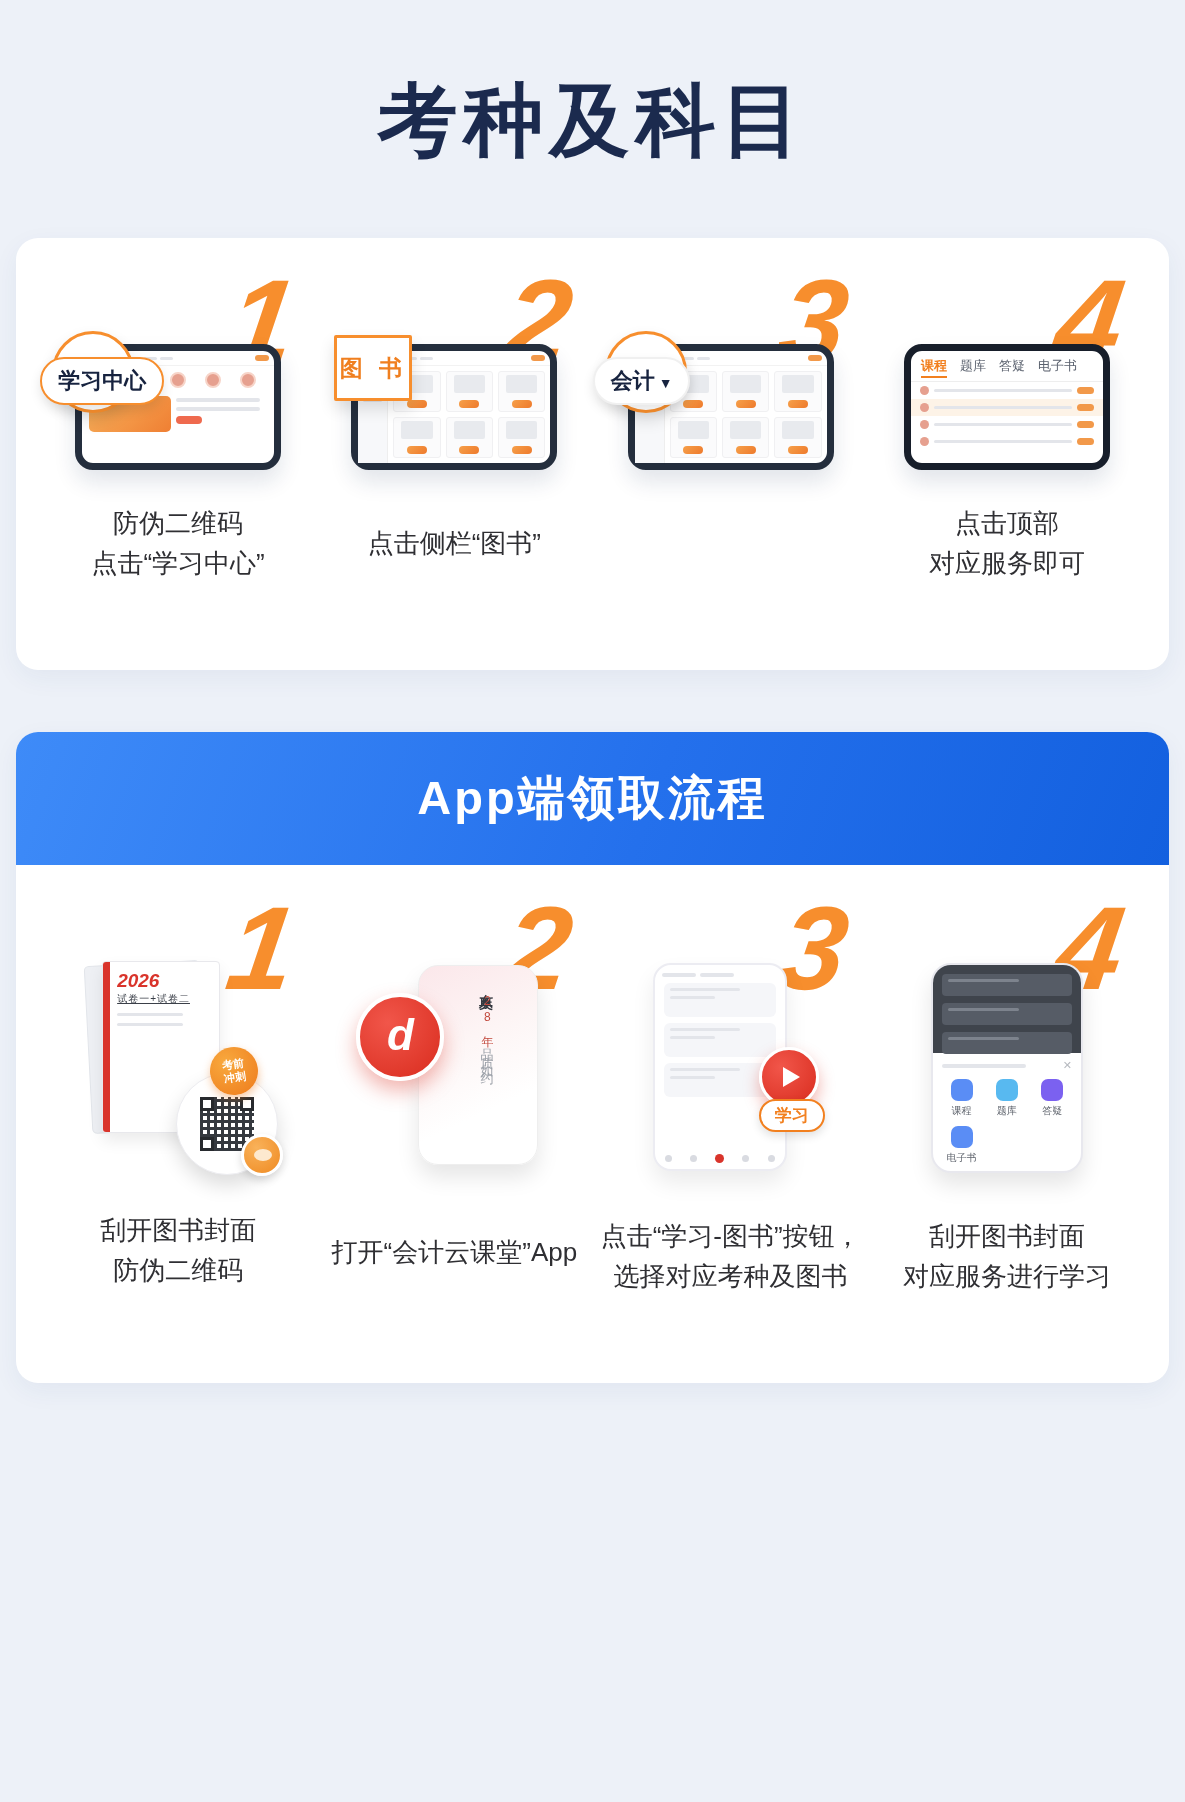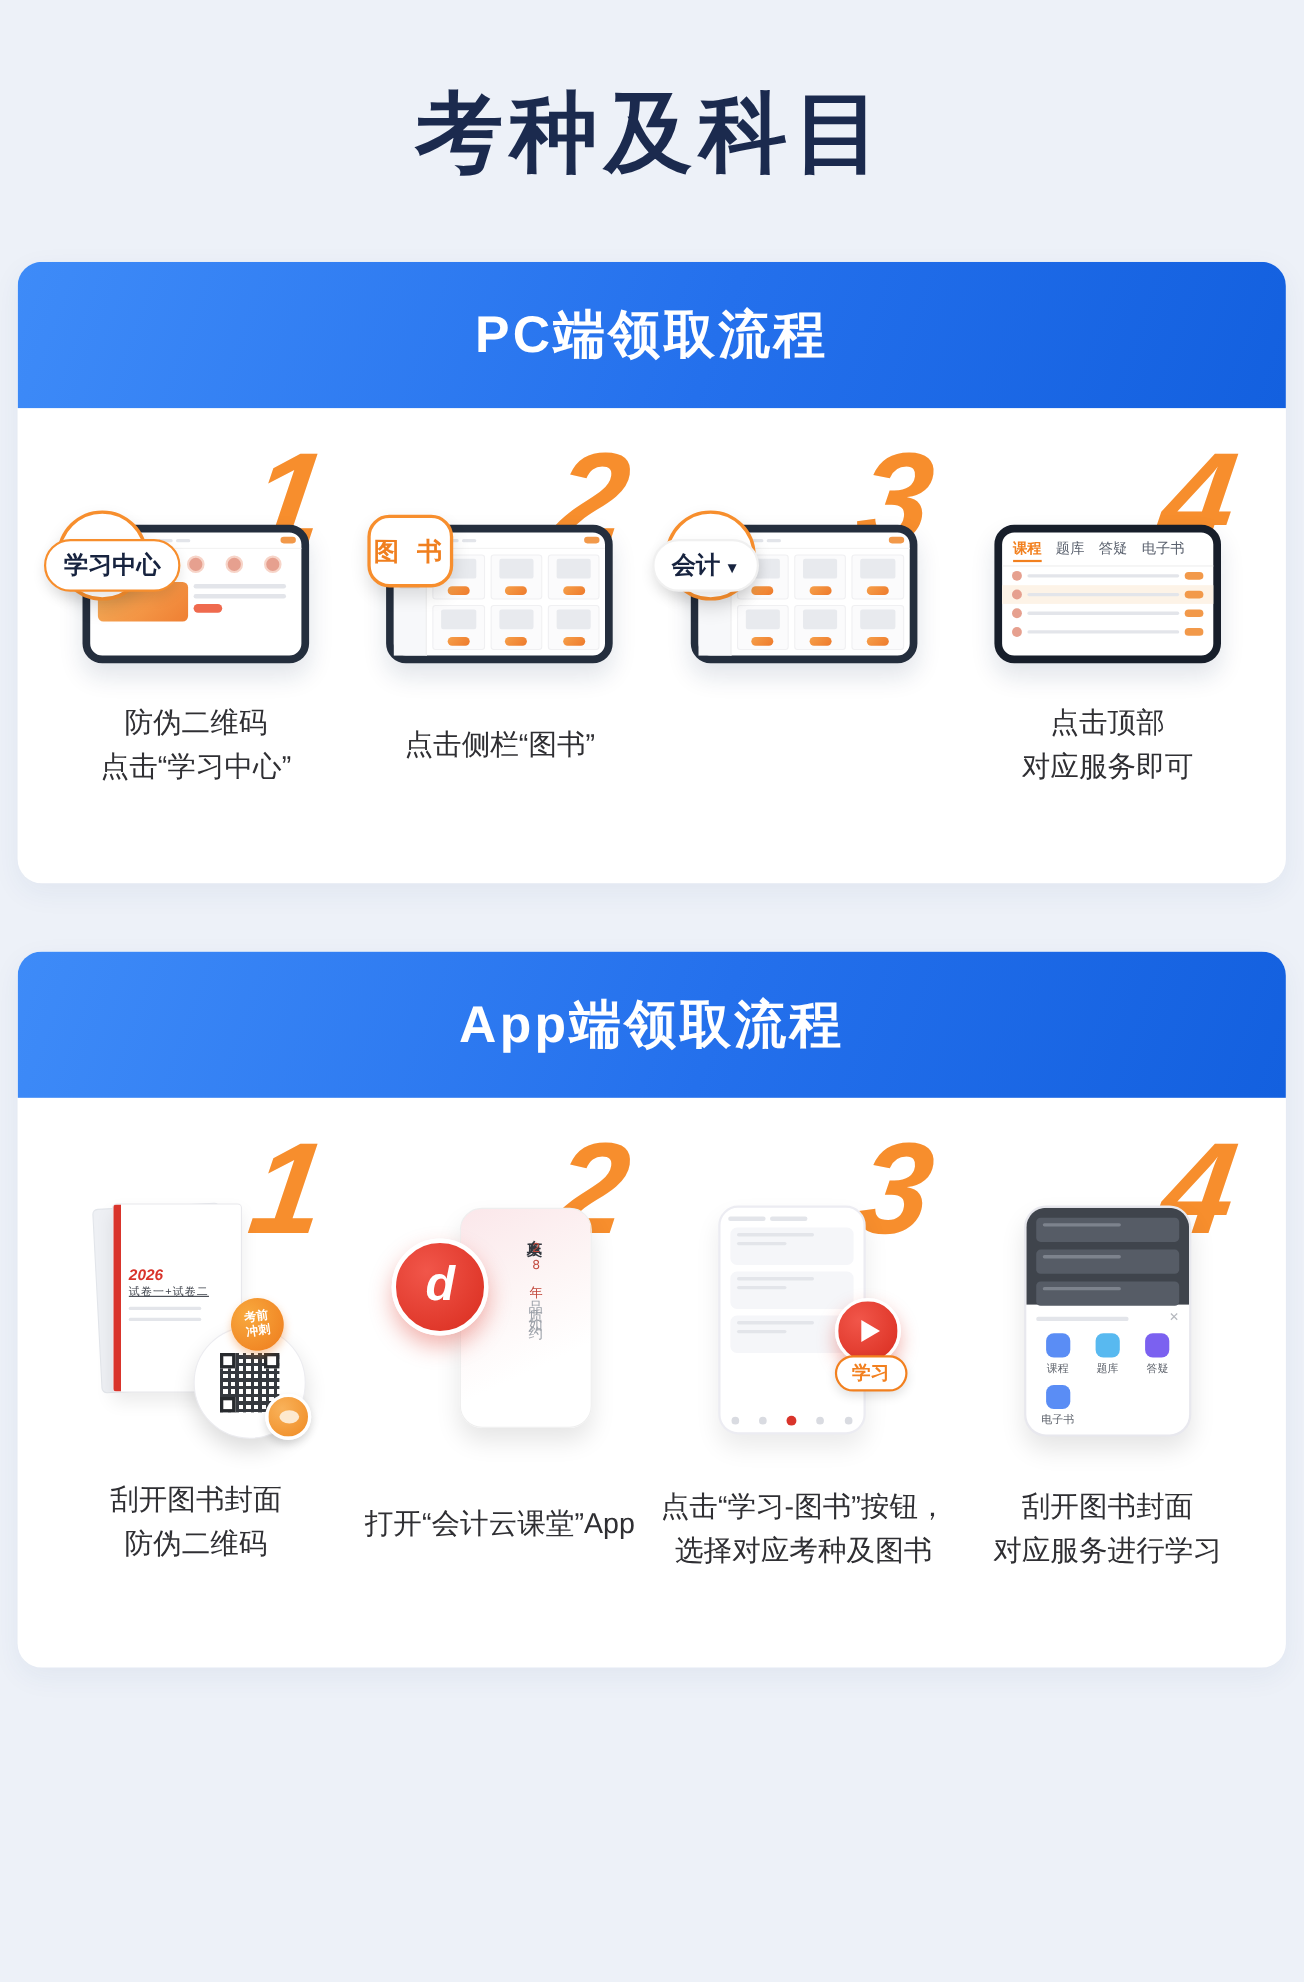--- a/index.html
+++ b/index.html
@@ -96,35 +96,35 @@
     box-shadow:0 8px 16px rgba(0,0,0,.12); z-index:2;
   }
   .badge-pill {
     position:absolute; left:-42px; top:6px; z-index:3; white-space:nowrap;
     background:#fff; border:2px solid #f78e2d; border-radius:24px;
     padding:7px 16px; font-size:22px; font-weight:700; color:#17233f;
     box-shadow:0 6px 12px rgba(0,0,0,.10);
   }
   .badge-square {
     position:absolute; left:-24px; top:-16px; z-index:2;
-    width:78px; height:66px; background:#fff; border:3px solid #f78e2d; border-radius:20px;
+    width:78px; height:66px; background:#fff; border:3px solid #f78e2d; border-radius:2px;
     display:flex; align-items:center; justify-content:center;
     font-size:23px; font-weight:800; letter-spacing:5px; color:#f07f1f;
     box-shadow:0 8px 16px rgba(0,0,0,.12);
   }
   .badge-pill.plain { border-color:#f0f0f0; color:#17233f; }
   .badge-pill .arrow { font-size:14px; margin-left:4px; color:#17233f; }
 
   
   .book-stack { position:relative; width:212px; height:218px; }
   .book-back { position:absolute; left:16px; top:4px; width:116px; height:168px; background:#eef0f4; border:1px solid #e2e5ea; border-radius:5px; transform:rotate(-3deg); }
   .book { position:absolute; left:30px; top:2px; width:118px; height:172px; background:#fff; border:1px solid #e8e8ec; border-radius:4px; box-shadow:0 8px 16px rgba(0,0,0,.08); padding:8px 8px 8px 14px; overflow:hidden; }
   .spine { position:absolute; left:0; top:0; bottom:0; width:7px; background:#d9342b; }
   .bk-brand { width:44px; height:5px; background:#d9342b; border-radius:2px; margin-bottom:6px; }
-  .bk-year { font-size:14px; font-weight:800; color:#d9342b; font-style:italic;margin-top:48px; }
+  .bk-year { font-size:19px; font-weight:800; color:#d9342b; font-style:italic; }
   .bk-title { width:80%; height:5px; background:#30343c; border-radius:2px; margin:6px 0; }
   .bk-sub { font-size:10px; color:#3a3f48; letter-spacing:1px;text-decoration:underline; }
   .bk-line { width:70%; height:3px; margin-top:7px; }
   .sticker {
     position:absolute; right:26px; top:88px; width:48px; height:48px; border-radius:50%;
     background:radial-gradient(circle at 35% 30%,#f8a93e,#ee7b1c);
     display:flex; flex-direction:column; align-items:center; justify-content:center;
     color:#fff; font-size:11px; font-weight:800; line-height:1.2; transform:rotate(-8deg);
     box-shadow:0 4px 8px rgba(238,123,28,.4); z-index:3;
   }
@@ -212,21 +212,20 @@
   .tile-icon.c1 { background:#5a8df5; } .tile-icon.c2 { background:#58b9f0; }
   .tile-icon.c3 { background:#7b61f0; } .tile-icon.c4 { background:#5a8df5; }
   .tile-label { font-size:10px; color:#5f646d; }
 </style>
 </head>
 <body>
 
 <div class="page-title">考种及科目</div>
 
 <section class="card">
-  <div class="card-header">PC端领取流程</div>
   <div class="steps">
 
     <div class="step">
       <div class="step-number">1</div>
       <div class="thumb-area">
         <div class="tablet">
           <div class="mini-nav">
             <i class="mini-logo"></i>
             <i class="bar nav-bar"></i>
             <i class="bar nav-bar"></i>

